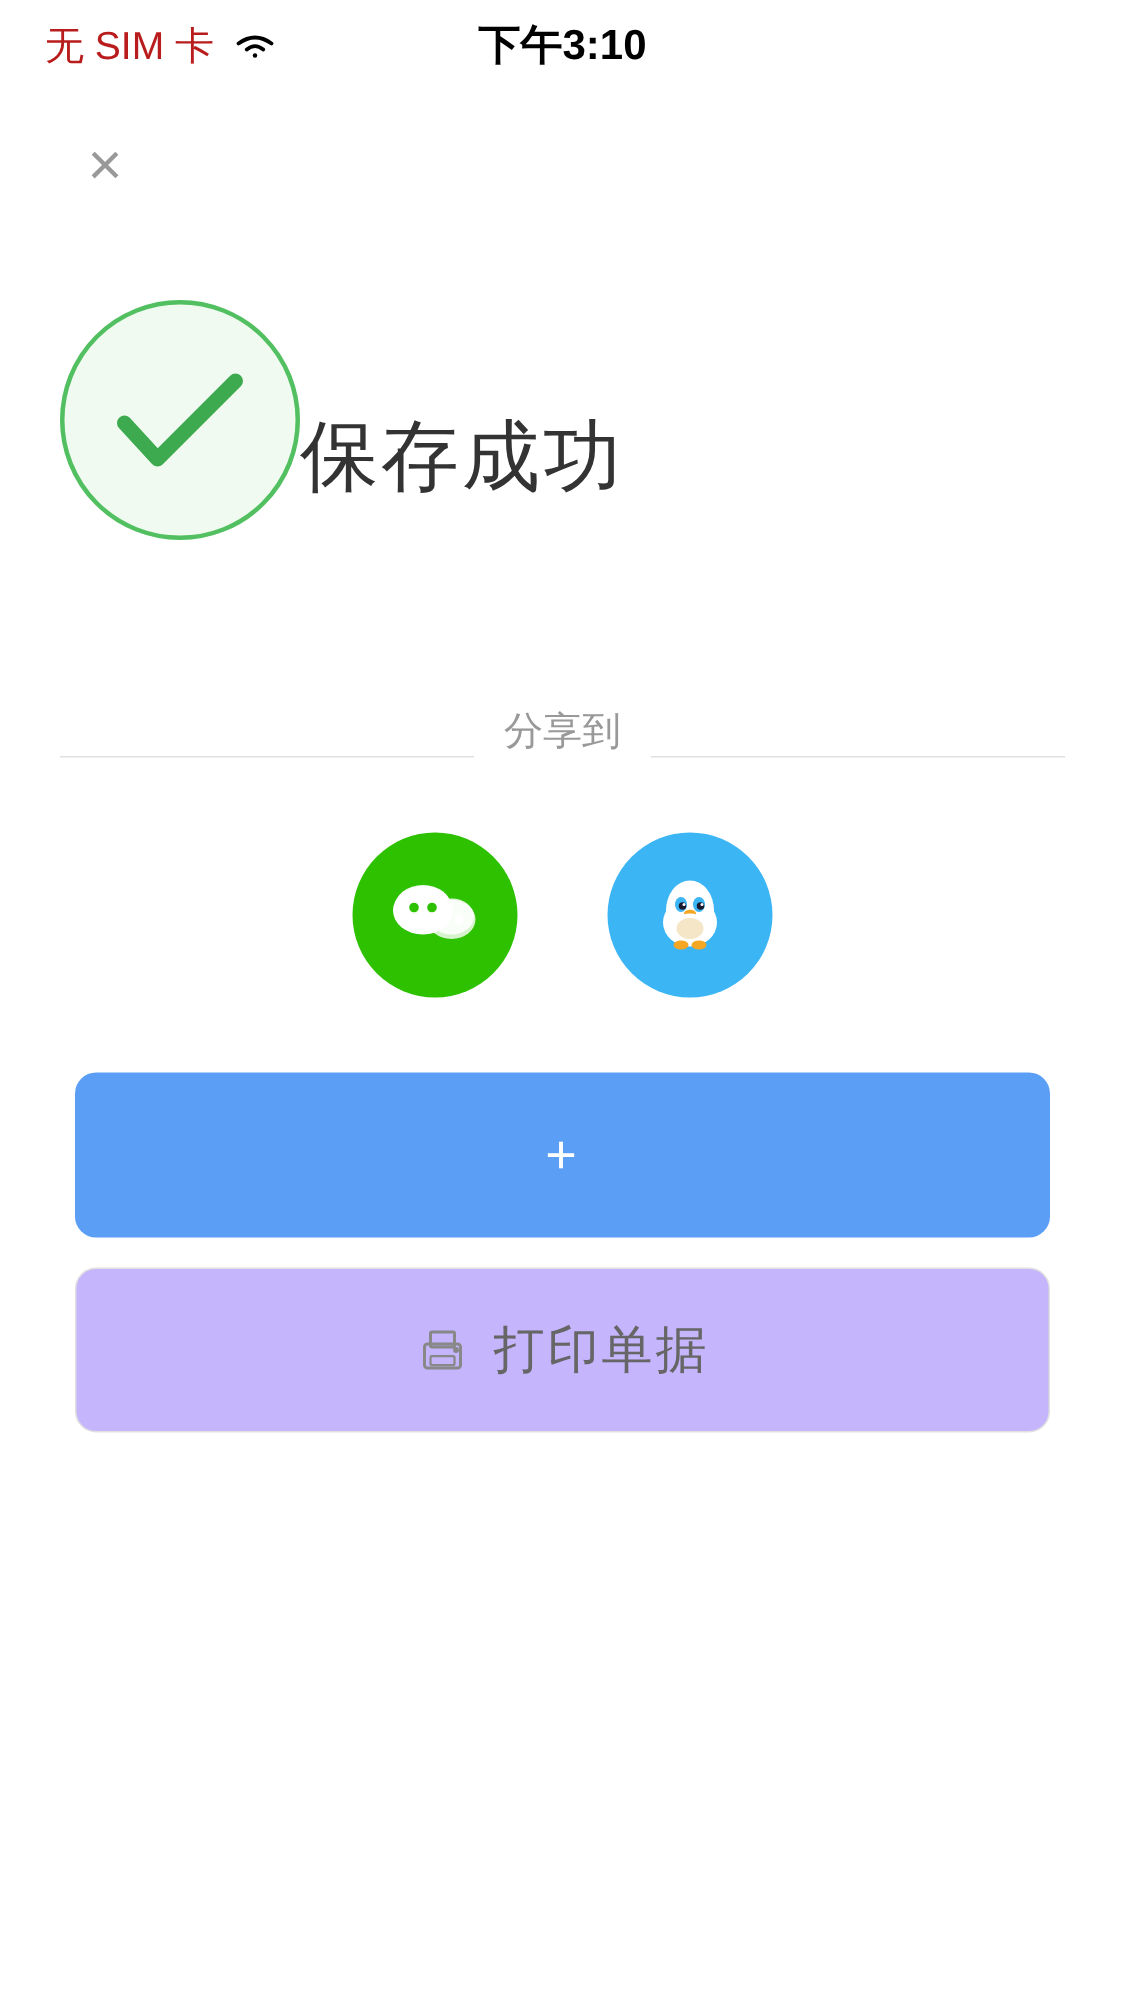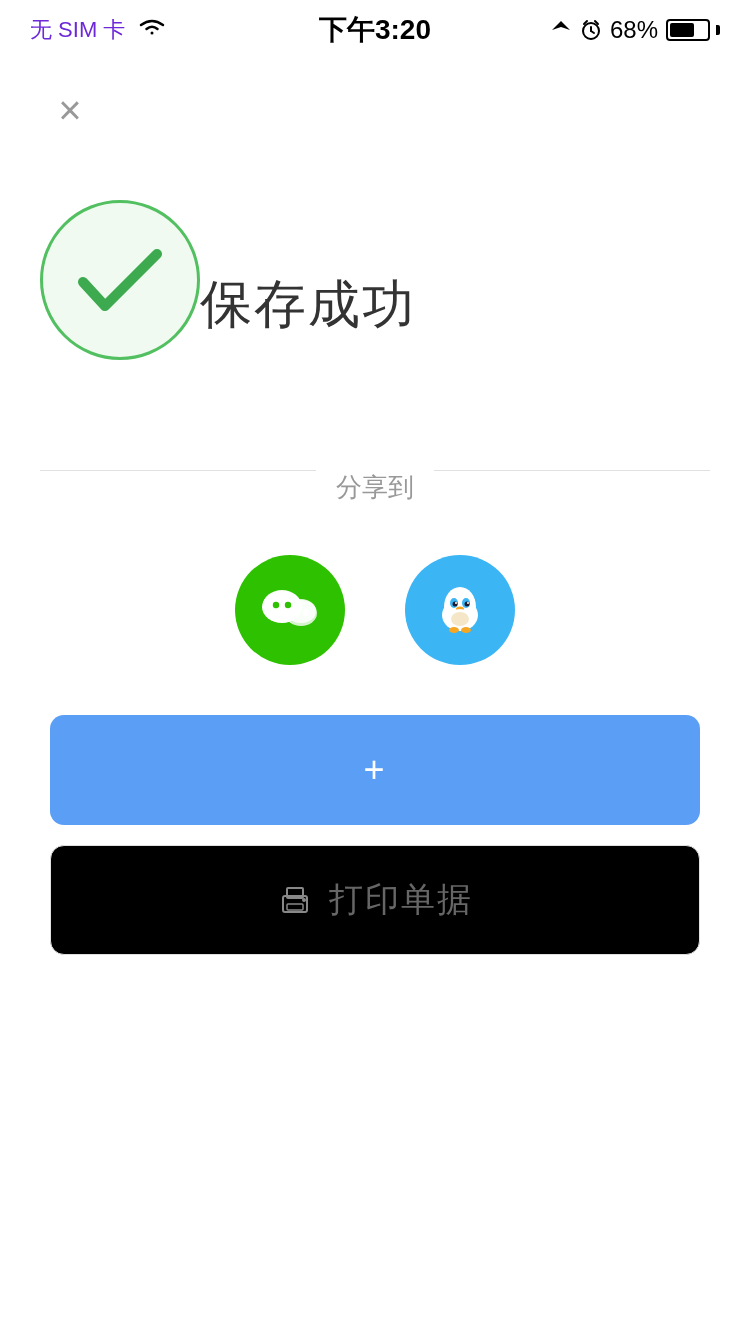--- a/index.html
+++ b/index.html
@@ -21,23 +21,24 @@
       background: #ffffff;
       display: flex;
       align-items: center;
       justify-content: space-between;
       padding: 0 30px;
       position: relative;
     }
 
     .status-left {
       display: flex;
+      align-items: center;
       gap: 12px;
-      font-size: 22px;
-      color: #6d28d9;
+      font-size: 26px;
+      color: #b91c1c;
       font-weight: 500;
     }
 
     .status-center {
       position: absolute;
       left: 50%;
       transform: translateX(-50%);
       font-size: 28px;
       font-weight: 600;
       color: #000;
@@ -140,21 +141,21 @@
     }
 
     
     .share-section {
       width: 100%;
       margin-bottom: 50px;
     }
 
     .share-divider {
       display: flex;
-      align-items: flex-start;
+      align-items: flex-end;
       gap: 20px;
       margin-bottom: 50px;
     }
 
     .divider-line {
       flex: 1;
       height: 1px;
       background: #e0e0e0;
     }
 
@@ -207,21 +208,21 @@
       gap: 16px;
       cursor: pointer;
       font-size: 34px;
       color: #ffffff;
       letter-spacing: 2px;
     }
 
     .btn-secondary {
       width: 100%;
       height: 110px;
-      background: #000000;
+      background: #c4b5fd;
       border-radius: 14px;
       border: 1px solid #e0e0e0;
       display: flex;
       align-items: center;
       justify-content: center;
       gap: 16px;
       cursor: pointer;
       font-size: 34px;
       color: #666666;
       letter-spacing: 2px;
@@ -240,40 +241,21 @@
 
 <div class="status-bar">
   <div class="status-left">
     <span>无 SIM 卡</span>
     <svg class="wifi-icon" viewBox="0 0 30 22" fill="none" xmlns="http://www.w3.org/2000/svg">
       <path d="M15 18 L15 18" stroke="#000" stroke-width="3" stroke-linecap="round"></path>
       <path d="M9.5 14 Q15 9.5 20.5 14" stroke="#000" stroke-width="2.5" stroke-linecap="round" fill="none"></path>
       <path d="M4 10 Q15 2 26 10" stroke="#000" stroke-width="2.5" stroke-linecap="round" fill="none"></path>
     </svg>
   </div>
-  <div class="status-center">下午3:20</div>
-  <div class="status-right">
-    <svg width="22" height="22" viewBox="0 0 22 22">
-      <path d="M11 2 L20 11 L11 8 L2 11 Z" fill="#000"></path>
-    </svg>
-    <svg width="22" height="22" viewBox="0 0 22 22">
-      <circle cx="11" cy="12" r="8" stroke="#000" stroke-width="2" fill="none"></circle>
-      <line x1="11" y1="8" x2="11" y2="12" stroke="#000" stroke-width="2" stroke-linecap="round"></line>
-      <line x1="11" y1="12" x2="14" y2="14" stroke="#000" stroke-width="2" stroke-linecap="round"></line>
-      <path d="M4 5 L7 2" stroke="#000" stroke-width="2" stroke-linecap="round"></path>
-      <path d="M18 5 L15 2" stroke="#000" stroke-width="2" stroke-linecap="round"></path>
-    </svg>
-    <span>68%</span>
-    <div class="battery-icon">
-      <div class="battery-body">
-        <div class="battery-fill"></div>
-      </div>
-      <div class="battery-tip"></div>
-    </div>
-  </div>
+  <div class="status-center">下午3:10</div>
 </div>
 
 <div class="main-content">
 
   <div class="close-btn">
     <span class="close-x">×</span>
   </div>
 
   <div class="success-area">
     <div class="success-circle">

